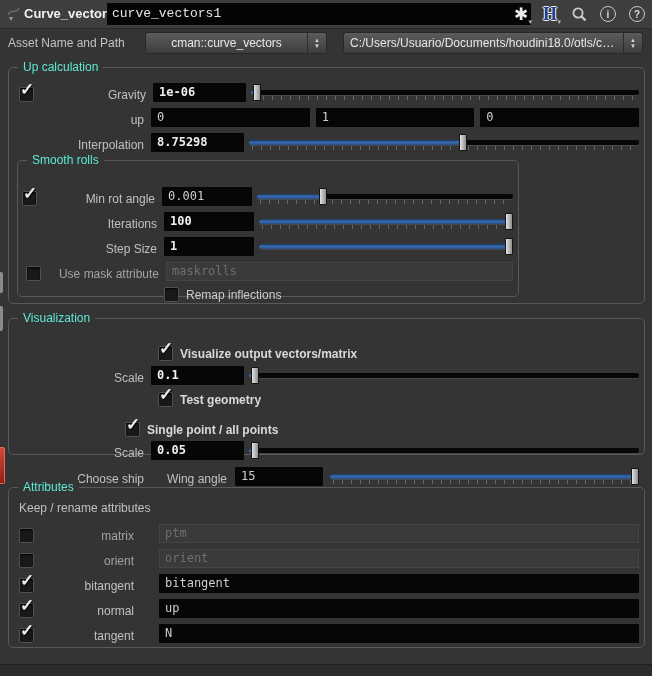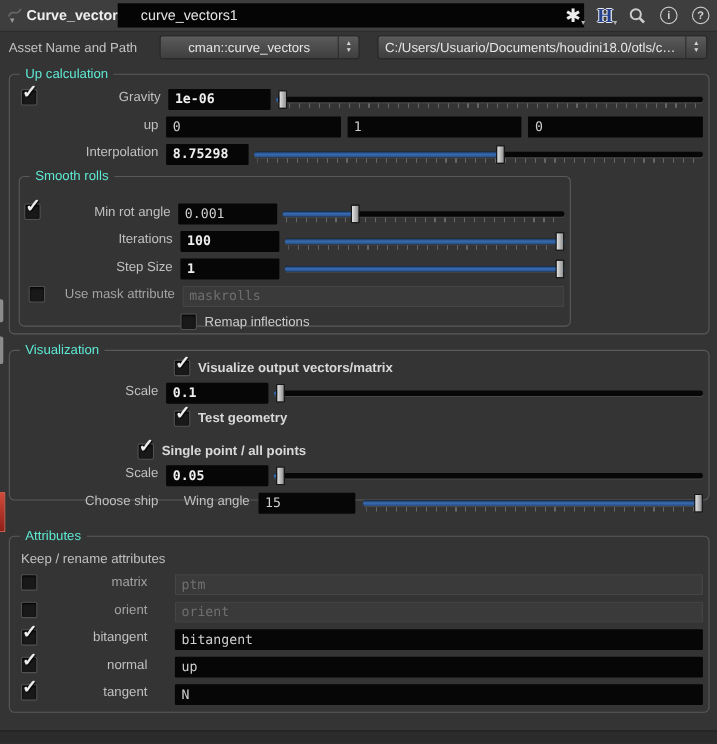--- a/index.html
+++ b/index.html
@@ -7,21 +7,21 @@
     width:652px;height:676px;position:relative;overflow:hidden;
     background:#343434;font-family:"Liberation Sans",sans-serif;
     -webkit-font-smoothing:antialiased;
   }
   
   .titlebar{position:absolute;left:0;top:0;width:652px;height:28px;background:#3e3e3e;border-bottom:1px solid #2b2b2b}
   .node-icon{position:absolute;left:6px;top:4px;opacity:.55}
   .node-icon-tri{position:absolute;left:9px;top:15px;font-size:8px;color:#9a9a9a;line-height:8px}
   .node-type{position:absolute;left:24px;top:6px;font-size:13px;font-weight:bold;color:#f0f0f0}
   .node-name-field{position:absolute;left:107px;top:3px;width:424px;height:22px;background:#050505;color:#e4e4e4;
-    font-family:Liberation Sans, sans-serif;font-size:13px;line-height:22px;padding:0 21px;box-sizing:border-box}
+    font-family:Liberation Mono, monospace;font-size:13px;line-height:22px;padding:0 5px;box-sizing:border-box}
   .hdr-icons{position:absolute;right:4px;top:0;height:28px;display:flex;align-items:center;gap:7px}
   .hicon{width:22px;height:22px;display:flex;align-items:center;justify-content:center;position:relative;cursor:pointer}
   .gear-glyph{font-size:17px;color:#ededed;line-height:17px}
   .hicon .mini-tri{position:absolute;right:0px;bottom:0px;font-size:7px;color:#b5b5b5;line-height:7px}
   .hlogo{font-family:"Liberation Serif",serif;font-weight:bold;font-size:18px;color:#24418f;
     text-shadow:-1px 0 0 #e9e9e9,1px 0 0 #e9e9e9,0 -1px 0 #e9e9e9,0 1px 0 #e9e9e9}
   .circ{width:16px;height:16px;border:1.5px solid #c9c9c9;border-radius:50%;box-sizing:border-box;
     display:flex;align-items:center;justify-content:center;font-size:10px;color:#d8d8d8;font-weight:bold}
   
   .asset-row{position:absolute;left:0;top:28px;width:652px;height:30px}
@@ -32,21 +32,21 @@
     overflow:hidden;white-space:nowrap;text-overflow:ellipsis}
   .dd-label.bold{font-weight:bold}
   .dd-spin{width:18px;border-left:1px solid #2d2d2d;display:flex;flex-direction:column;align-items:center;justify-content:center;gap:1px}
   .dd-spin span{font-size:6px;color:#d6d6d6;line-height:5px}
   #asset-name-dd{left:145px;top:4px;width:182px}
   #asset-path-dd{left:343px;top:4px;width:300px}
   
   .group{position:absolute;border:1px solid #595959;border-radius:5px;box-sizing:border-box}
   .gtitle{position:absolute;top:-8px;left:9px;background:#343434;padding:0 5px;font-size:12px;color:#5eead4;line-height:15px}
   
-  .row{display:flex;align-items:flex-start;height:21px;margin:0 5px 4px 10px}
+  .row{display:flex;align-items:flex-end;height:21px;margin:0 5px 4px 10px}
   .chk{position:relative;flex:none;width:13px;height:13px;background:#191919;border:1px solid #515151;
     border-radius:2px;box-shadow:inset 0 1px 2px #000;cursor:pointer}
   .checked .chk::after{content:"✓";position:absolute;left:0px;top:-9px;font-size:17px;font-weight:bold;
     color:#ededed;text-shadow:1px 1px 1px rgba(0,0,0,.8)}
   .chk-space{flex:none;width:13px;height:13px}
   .rlabel{flex:none;text-align:right;font-size:12px;color:#c0c0c0;padding-right:7px;white-space:nowrap;
     overflow:hidden}
   .boldlabel{font-size:12px;font-weight:bold;color:#d9d9d9;margin-left:7px;white-space:nowrap}
   .field{flex:none;height:19px;line-height:19px;background:#060606;color:#cfcfcf;border-radius:1px;
     font-family:"DejaVu Sans Mono",monospace;font-size:12px;padding:0 6px;box-sizing:border-box;
@@ -143,21 +143,21 @@
     <div class="chk-space"></div>
     <div class="rlabel" style="width:112px">up</div>
     <div class="field grow" style="margin-right:6px">0</div>
     <div class="field grow" style="margin-right:6px">1</div>
     <div class="field grow">0</div>
   </div>
 
   <div class="row">
     <div class="chk-space"></div>
     <div class="rlabel" style="width:112px">Interpolation</div>
-    <div class="field b" style="width:75px">8.75298</div>
+    <div class="field b" style="width:93px">8.75298</div>
     <div class="slider" style="--pos: 0.55;">
       <div class="track"></div>
         <div class="fill"></div>
         <div class="ticks"></div>
         <div class="handle"></div>
     </div>
   </div>
 </div>
 
 <div class="group" style="left:17px;top:160px;width:502px;height:137px;padding-top:24px">
@@ -204,21 +204,21 @@
     <div class="field grow dis-when-off">maskrolls</div>
   </div>
 
   <div class="row" style="margin-left:8px;height:17px">
     <div class="chk-space" style="width:138px"></div>
     <div class="chk"></div>
     <div class="boldlabel" style="font-weight:normal;color:#cccccc">Remap inflections</div>
   </div>
 </div>
 
-<div class="group" style="left:8px;top:318px;width:637px;height:137px;padding-top:8px">
+<div class="group" style="left:8px;top:318px;width:637px;height:137px;padding-top:24px">
   <span class="gtitle">Visualization</span>
 
   <div class="row checked" style="height:18px;margin-bottom:3px;margin-left:149px">
     <div class="chk"></div>
     <div class="boldlabel">Visualize output vectors/matrix</div>
   </div>
 
   <div class="row">
     <div class="chk-space"></div>
     <div class="rlabel" style="width:112px">Scale</div>

